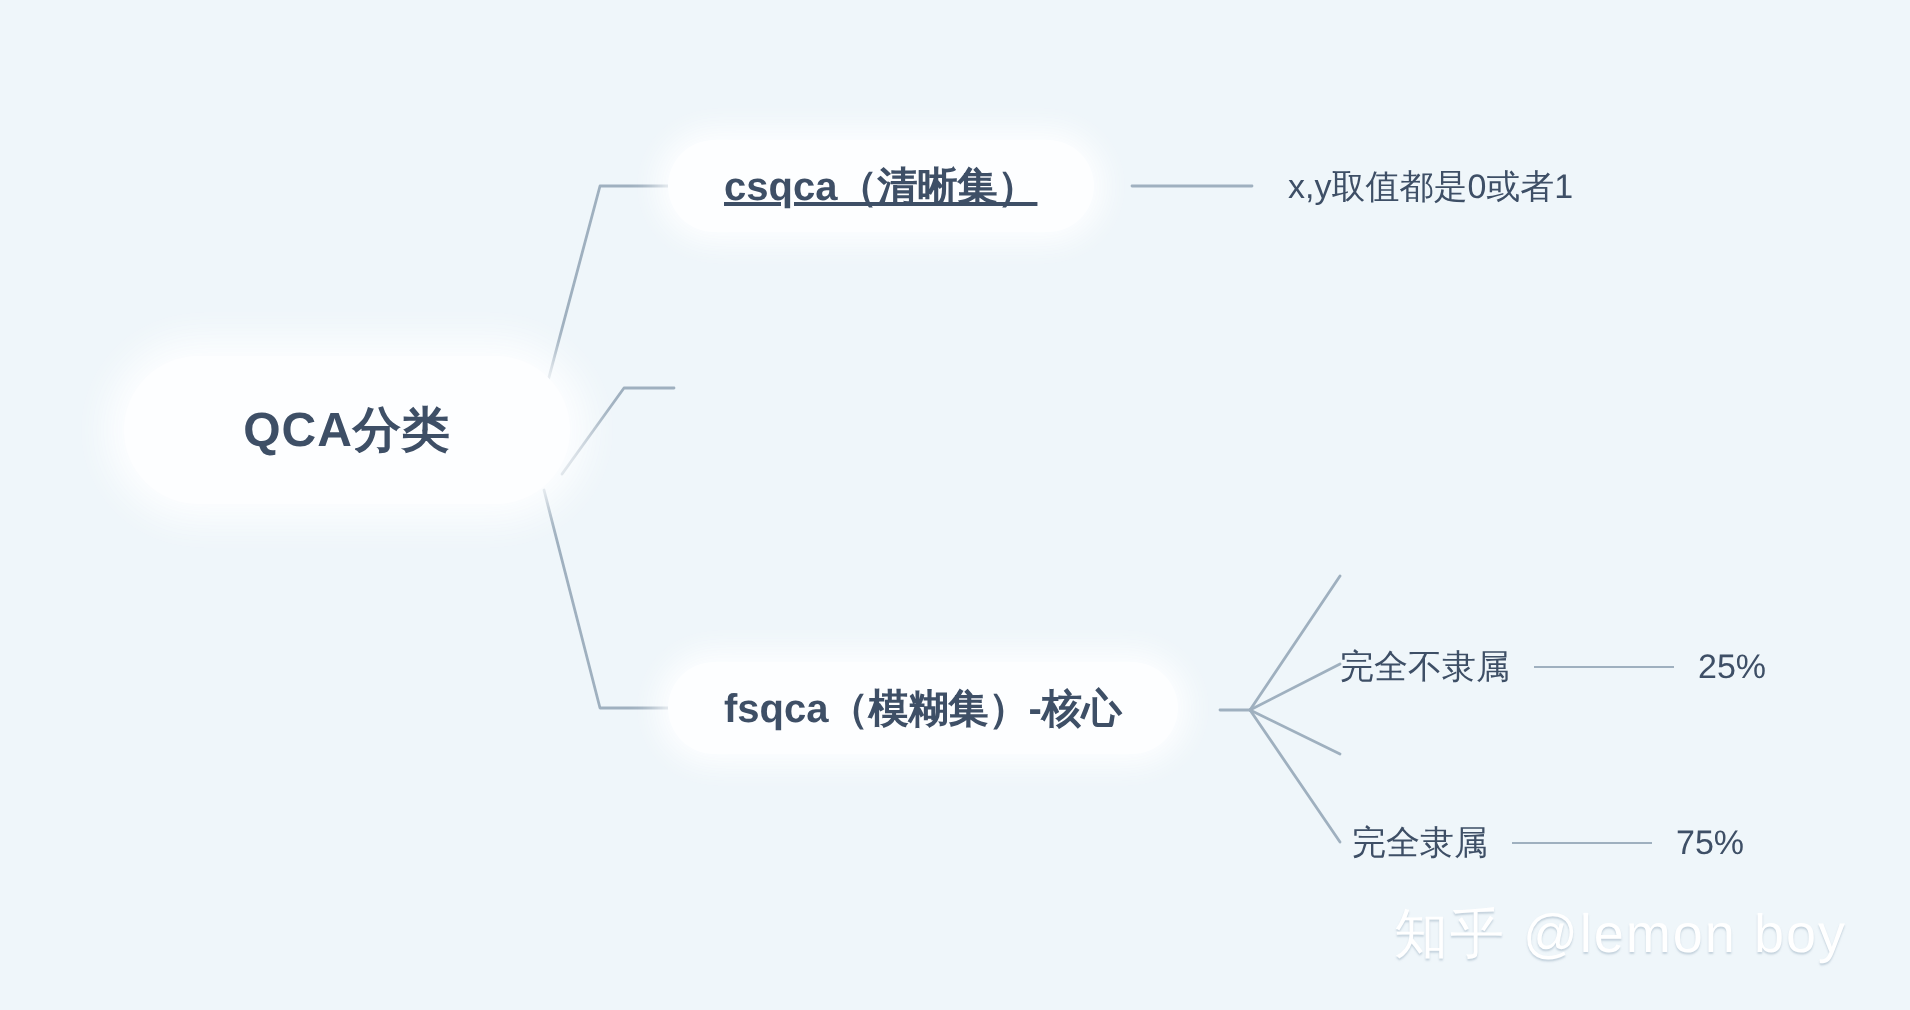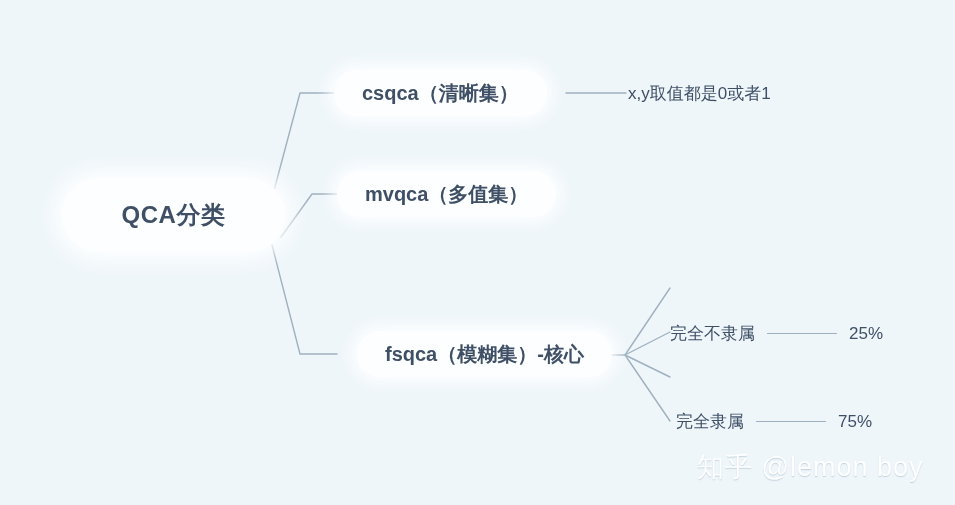--- a/index.html
+++ b/index.html
@@ -50,43 +50,43 @@
     font-weight: bold;
     letter-spacing: 0.5px;
     box-shadow: 0 0 18px 9px rgba(253, 254, 255, 0.95);
   }
   .node-branch {
     height: 46px;
     font-size: 20px;
     font-weight: bold;
     padding: 0 28px;
   }
-  .node-csqca { left: 334px; top: 70px; }
+  .node-csqca { left: 334px; top: 70px; text-decoration: underline; }
   .node-mvqca { left: 337px; top: 171px; }
-  .node-fsqca { left: 357px; top: 331px; }
+  .node-fsqca { left: 334px; top: 331px; }
 
   .leaf {
     position: absolute;
     display: flex;
     align-items: center;
     font-size: 17px;
     color: #3e4f66;
     white-space: nowrap;
   }
   .leaf-label { }
   .leaf-dash {
     display: inline-block;
     height: 1px;
     background: #9fb0bf;
     margin: 0 12px;
     vertical-align: middle;
   }
   .leaf-value { }
 
-  .leaf-csqca { left: 628px; top: 82px; }
+  .leaf-csqca { left: 644px; top: 82px; }
   .leaf-q1 { left: 676px; top: 278px; }
   .leaf-q2 { left: 670px; top: 322px; }
   .leaf-q3 { left: 676px; top: 366px; }
   .leaf-q4 { left: 676px; top: 410px; justify-content: center; }
 
   .dash-w-long { width: 70px; }
   .dash-w-mid  { width: 62px; }
 
   .watermark {
     position: absolute;
@@ -121,23 +121,20 @@
   </svg>
 
   <div class="node node-root">
     <span>QCA分类</span>
   </div>
 
   <div class="node node-branch node-csqca">
     <span>csqca（清晰集）</span>
   </div>
 
-  <div class="node node-branch node-mvqca">
-    <span>mvqca（多值集）</span>
-  </div>
 
   <div class="node node-branch node-fsqca">
     <span>fsqca（模糊集）-核心</span>
   </div>
 
   <div class="leaf leaf-csqca">
     <span class="leaf-label">x,y取值都是0或者1</span>
   </div>
 
 

